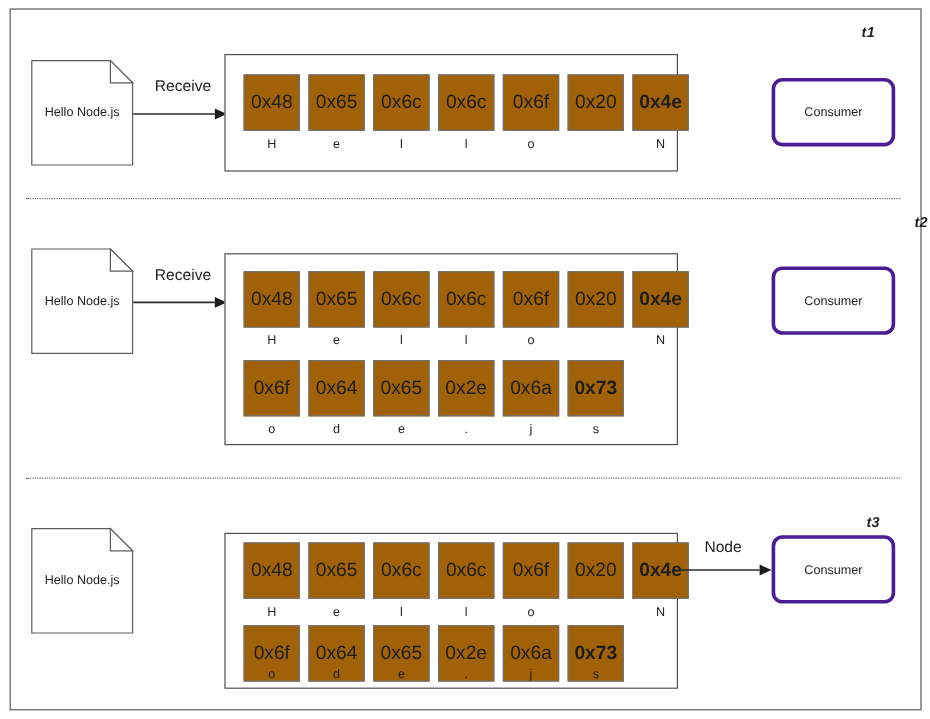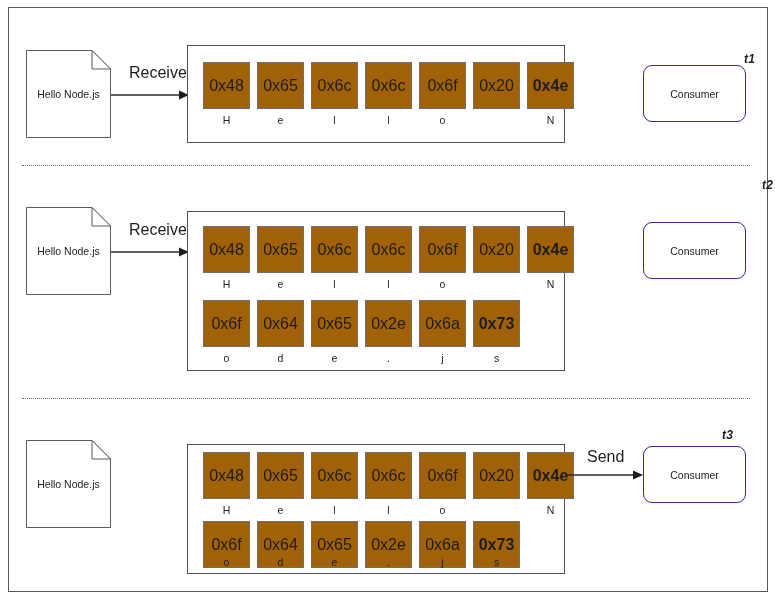--- a/index.html
+++ b/index.html
@@ -120,21 +120,21 @@
     font-size: 10.5px;
     color: #1d1d1d;
   }
   .char-cell:last-child { margin-right: 0; }
 
   
   .consumer {
     position: absolute;
     width: 103px;
     height: 57px;
-    border: 1px solid #4c1d95;
+    border: 3px solid #4c1d95;
     border-radius: 9px;
     background: #ffffff;
     box-sizing: border-box;
     display: flex;
     align-items: center;
     justify-content: center;
     font-size: 10.5px;
     color: #1d1d1d;
   }
 
@@ -146,33 +146,33 @@
   .arrow-line {
     stroke: #2b2b2b;
     stroke-width: 1.4;
     fill: none;
   }
   .arrow-head {
     fill: #1d1d1d;
   }
   .arrow-label {
     position: absolute;
-    font-size: 16px;
+    font-size: 13px;
     color: #1d1d1d;
     white-space: nowrap;
   }
 </style>
 </head>
 <body>
 
 <div id="canvas">
 
   <div class="page-frame"></div>
 
-  <div class="time-label" style="left:744px; top:20px;margin-top:32px;">t1</div>
+  <div class="time-label" style="left:718px; top:20px;">t1</div>
 
   <div class="doc" style="left:26px; top:50px;">
     <svg width="85" height="88" viewBox="0 0 85 88">
       <path d="M0.5 0.5 H66 L84.5 19 V87.5 H0.5 Z" fill="#ffffff" stroke="#5b5b62" stroke-width="1"></path>
       <path d="M66 0.5 L84.5 19 H66 Z" fill="#ffffff" stroke="#5b5b62" stroke-width="1"></path>
     </svg>
     <div class="doc-label">Hello Node.js</div>
   </div>
 
   <svg class="arrow-svg" style="left:111px; top:88px;" width="80" height="14">
@@ -308,19 +308,19 @@
     <div class="char-cell">e</div>
     <div class="char-cell">.</div>
     <div class="char-cell">j</div>
     <div class="char-cell">s</div>
   </div>
 
   <svg class="arrow-svg" style="left:565px; top:468px;" width="80" height="14">
     <line class="arrow-line" x1="0" y1="7" x2="68" y2="7"></line>
     <polygon class="arrow-head" points="68,2.5 78,7 68,11.5"></polygon>
   </svg>
-  <div class="arrow-label" style="left:587px; top:448px;">Send</div>
+  <div class="arrow-label" style="left:587px; top:448px;">Node</div>
 
   <div class="consumer" style="left:643px; top:446px;">
     <span>Consumer</span>
   </div>
 
 </div>
 
 </body></html>

